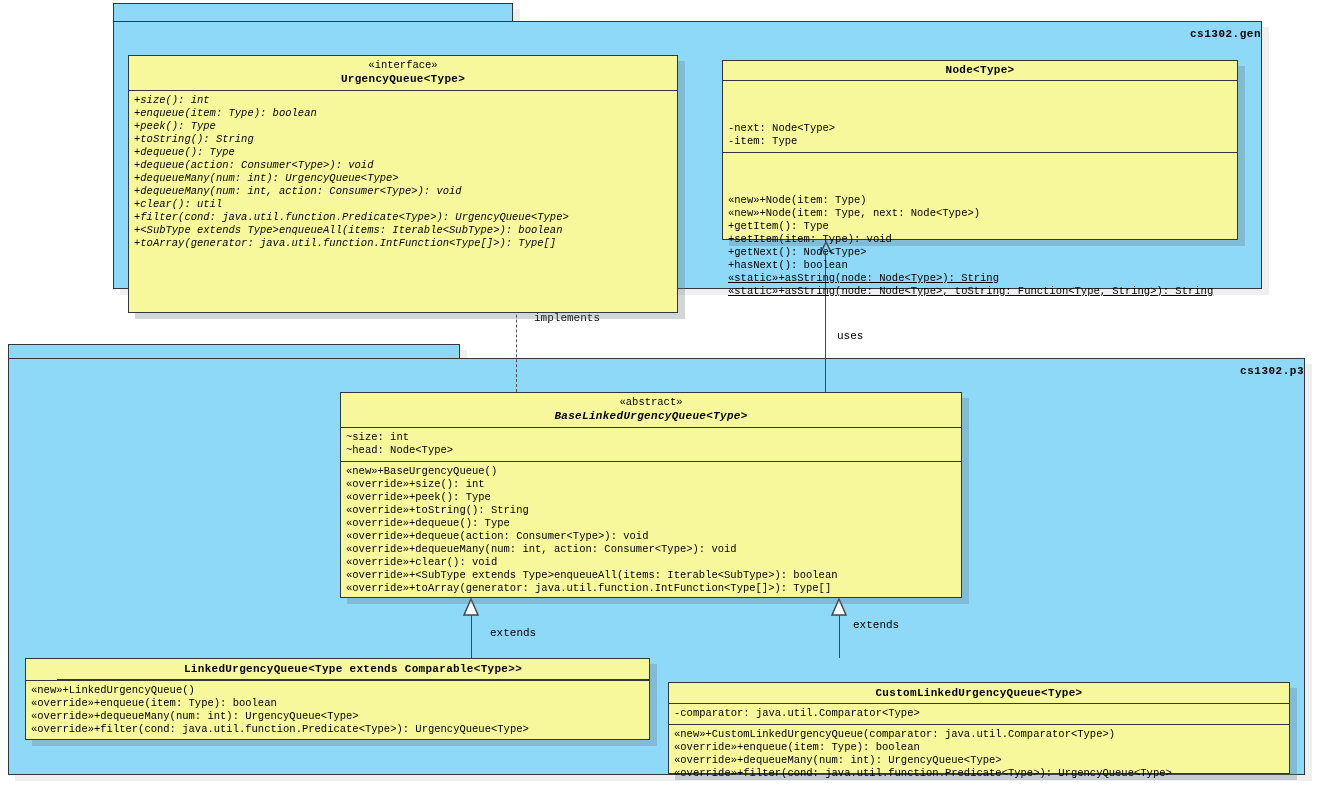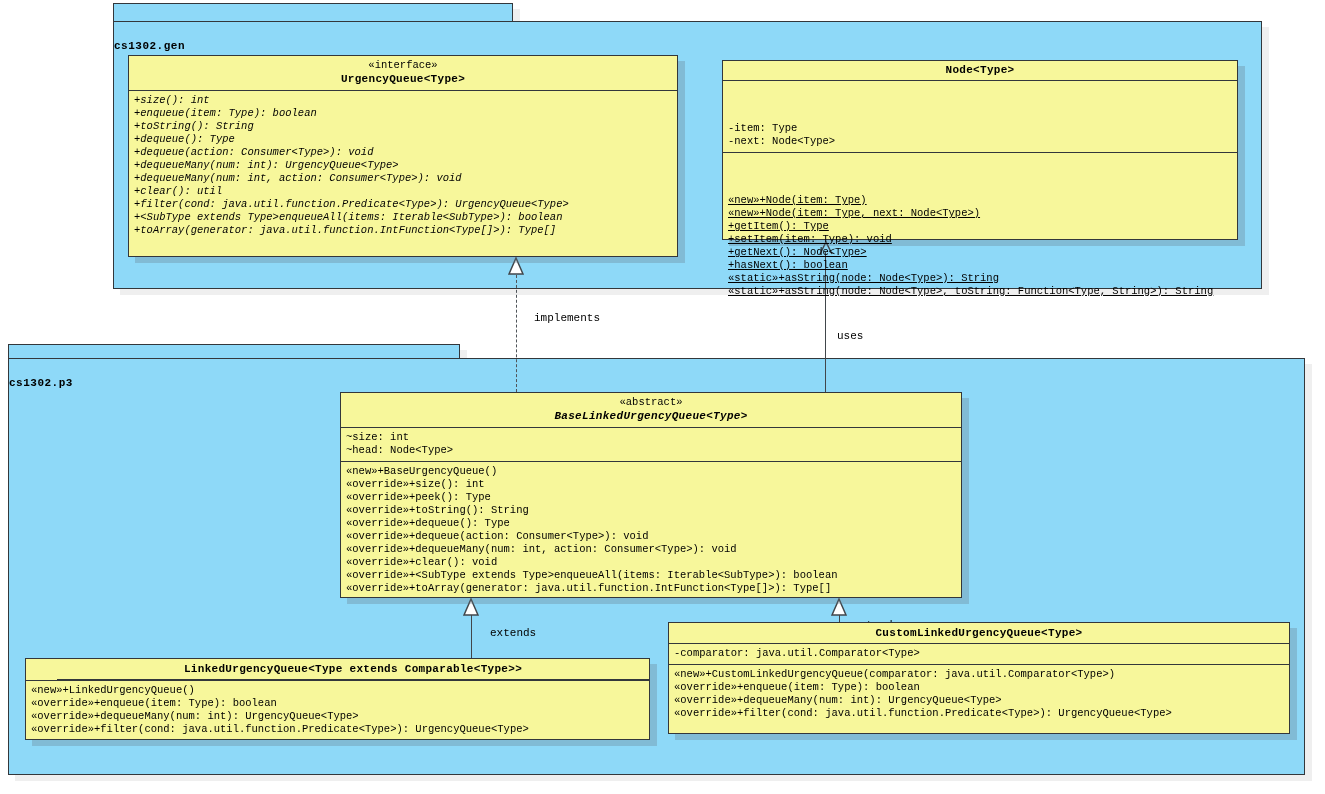--- a/index.html
+++ b/index.html
@@ -12,21 +12,21 @@
   
   .pkg-tab {
     position:absolute; background:#8ED9F8; border:1.5px solid #33373B;
     border-bottom:none; box-shadow:7px 6px 0 #EFEFEF;
   }
   .pkg-body {
     position:absolute; background:#8ED9F8; border:1.5px solid #33373B;
     box-shadow:7px 6px 0 #EFEFEF;
   }
   .pkg-title {
-    text-align:left; font-weight:bold; font-size:11px; padding-top:18px;
+    text-align:right; font-weight:bold; font-size:11px; padding-top:6px;
     letter-spacing:0.5px;
   }
   
   .class-box {
     position:absolute; background:#F7F79B; border:1.5px solid #33373B;
     box-shadow:7px 6px 0 rgba(98,118,132,0.30);
     display:flex; flex-direction:column;
   }
   .class-header { text-align:center; border-bottom:1px solid #33373B; padding:3px 4px 4px; }
   .stereotype  { font-size:10.5px; line-height:13px; }
@@ -84,49 +84,50 @@
   <div class="rel-label" style="left:490px; top:627px;">extends</div>
 
   <div class="vline" style="left:839px; top:614px; height:44px;"></div>
   <div class="arrowhead" style="left:831px; top:598px;">
     <svg width="16" height="18" viewBox="0 0 16 18">
         <polygon points="8,1 15,17 1,17" fill="#ffffff" stroke="#41464B" stroke-width="1.5"></polygon>
       </svg>
   </div>
   <div class="rel-label" style="left:853px; top:619px;">extends</div>
 
-  <div class="class-box" style="left:128px; top:55px; width:550px; height:202px;">
+  <div class="class-box" style="left:128px; top:55px; width:550px; height:258px;">
     <div class="class-header">
       <div class="stereotype">«interface»</div>
       <div class="class-title">UrgencyQueue&lt;Type&gt;</div>
     </div>
     <div class="compartment italic">
         <div class="member-line">+size(): int</div>
         <div class="member-line">+enqueue(item: Type): boolean</div>
+        <div class="member-line">+peek(): Type</div>
         <div class="member-line">+toString(): String</div>
         <div class="member-line">+dequeue(): Type</div>
         <div class="member-line">+dequeue(action: Consumer&lt;Type&gt;): void</div>
         <div class="member-line">+dequeueMany(num: int): UrgencyQueue&lt;Type&gt;</div>
         <div class="member-line">+dequeueMany(num: int, action: Consumer&lt;Type&gt;): void</div>
         <div class="member-line">+clear(): util</div>
         <div class="member-line">+filter(cond: java.util.function.Predicate&lt;Type&gt;): UrgencyQueue&lt;Type&gt;</div>
         <div class="member-line">+&lt;SubType extends Type&gt;enqueueAll(items: Iterable&lt;SubType&gt;): boolean</div>
         <div class="member-line">+toArray(generator: java.util.function.IntFunction&lt;Type[]&gt;): Type[]</div>
       </div>
   </div>
 
   <div class="class-box" style="left:722px; top:60px; width:516px; height:180px;gap:38px;">
     <div class="class-header" style="padding:2px 4px 3px;">
       <div class="class-title">Node&lt;Type&gt;</div>
     </div>
     <div class="compartment">
+        <div class="member-line">-next: Node&lt;Type&gt;</div>
         <div class="member-line">-item: Type</div>
-        <div class="member-line">-next: Node&lt;Type&gt;</div>
       </div>
-    <div class="compartment" style="padding-bottom:0;text-decoration:underline;">
+    <div class="compartment" style="padding-bottom:0;">
       <div>
           <div class="member-line">«new»+Node(item: Type)</div>
           <div class="member-line">«new»+Node(item: Type, next: Node&lt;Type&gt;)</div>
           <div class="member-line">+getItem(): Type</div>
           <div class="member-line">+setItem(item: Type): void</div>
           <div class="member-line">+getNext(): Node&lt;Type&gt;</div>
           <div class="member-line">+hasNext(): boolean</div>
         </div>
       <div class="underline">
           <div class="member-line">«static»+asString(node: Node&lt;Type&gt;): String</div>
@@ -164,21 +165,21 @@
     </div>
     <div class="empty-comp"></div>
     <div class="compartment">
         <div class="member-line">«new»+LinkedUrgencyQueue()</div>
         <div class="member-line">«override»+enqueue(item: Type): boolean</div>
         <div class="member-line">«override»+dequeueMany(num: int): UrgencyQueue&lt;Type&gt;</div>
         <div class="member-line">«override»+filter(cond: java.util.function.Predicate&lt;Type&gt;): UrgencyQueue&lt;Type&gt;</div>
       </div>
   </div>
 
-  <div class="class-box" style="left:668px; top:622px; width:622px; height:112px;">
+  <div class="class-box" style="left:668px; top:682px; width:622px; height:92px;">
     <div class="class-header" style="padding:3px 4px;">
       <div class="class-title">CustomLinkedUrgencyQueue&lt;Type&gt;</div>
     </div>
     <div class="compartment">
         <div class="member-line">-comparator: java.util.Comparator&lt;Type&gt;</div>
       </div>
     <div class="compartment">
         <div class="member-line">«new»+CustomLinkedUrgencyQueue(comparator: java.util.Comparator&lt;Type&gt;)</div>
         <div class="member-line">«override»+enqueue(item: Type): boolean</div>
         <div class="member-line">«override»+dequeueMany(num: int): UrgencyQueue&lt;Type&gt;</div>

